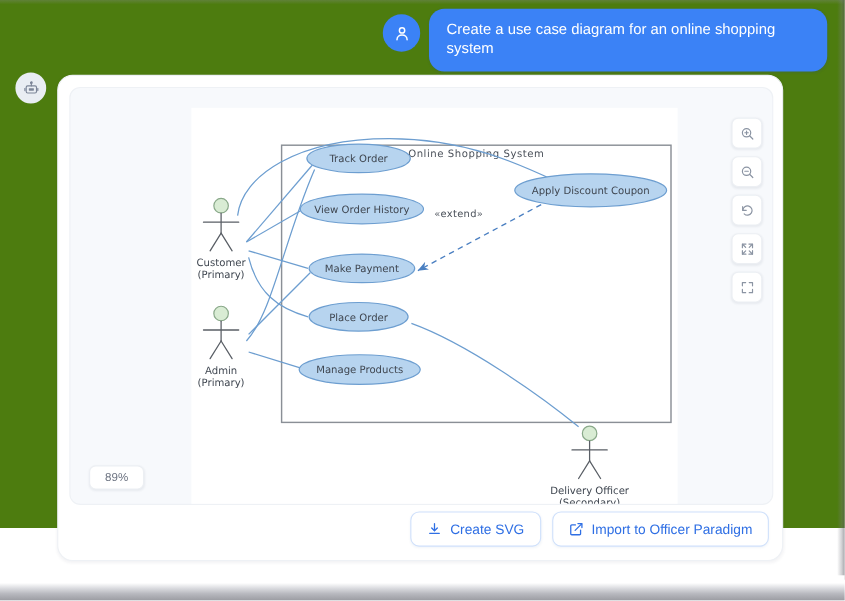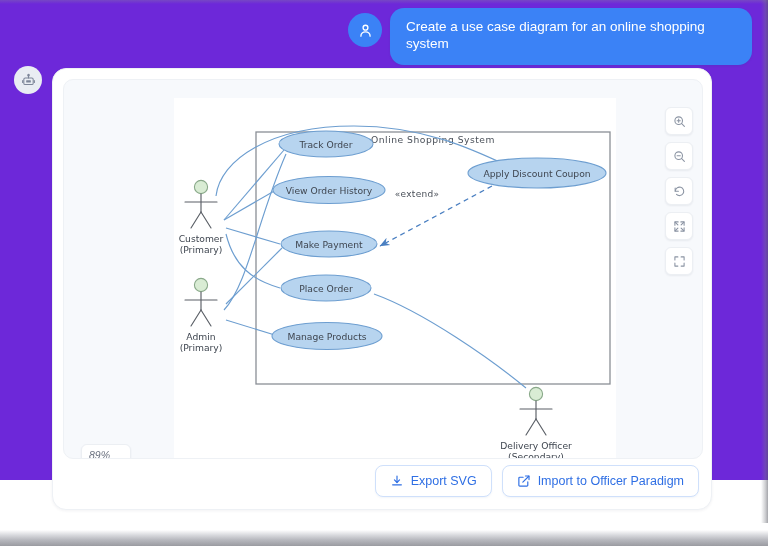--- a/index.html
+++ b/index.html
@@ -11,21 +11,21 @@
     height: 546px;
     overflow: hidden;
     background: #ffffff;
     font-family: "Liberation Sans", sans-serif;
   }
 
   #screen {
     position: relative;
     width: 768px;
     height: 480px;
-    background: #6d28d9;
+    background: #4d7c0f;
   }
 
   
   .frame-bevel {
     position: absolute;
     left: 0;
     top: 523px;
     width: 768px;
     height: 23px;
     background: linear-gradient(180deg, #ffffff 0%, #ffffff 30%, #d9dade 52%, #b9bac0 72%, #9a9ba1 100%);
@@ -157,31 +157,30 @@
     align-items: center;
     justify-content: center;
     box-shadow: 0 1px 2px rgba(30,40,70,0.07);
     cursor: pointer;
   }
 
   
   .zoom-badge {
     position: absolute;
     left: 17px;
-    top: 364px;
+    top: 343px;
     min-width: 34px;
     padding: 4px 7px;
     background: #ffffff;
     border: 1px solid #eceff3;
     border-radius: 6px;
     font-size: 10.5px;
     color: #6b7280;
-    text-align: left;
+    text-align: center;
     box-shadow: 0 1px 2px rgba(30,40,70,0.07);
-    font-style: italic;
   }
 
   
   .actions {
     position: absolute;
     right: 12px;
     bottom: 12px;
     display: flex;
     gap: 10px;
   }
@@ -404,21 +403,21 @@
     </div>
 
     <div class="actions">
 
       <div class="action-btn">
         <svg class="ico" width="14" height="14" viewBox="0 0 24 24" fill="none" stroke="#2f6fe4" stroke-width="2" stroke-linecap="round" stroke-linejoin="round">
           <path d="M12 3.5 V14.2"></path>
           <path d="M7.6 10.2 L12 14.6 L16.4 10.2"></path>
           <path d="M4.5 18.5 H19.5"></path>
         </svg>
-        <span>Export SVG</span>
+        <span>Create SVG</span>
       </div>
 
       <div class="action-btn">
         <svg class="ico" width="14" height="14" viewBox="0 0 24 24" fill="none" stroke="#2f6fe4" stroke-width="2" stroke-linecap="round" stroke-linejoin="round">
           <path d="M18.5 13.5 V19.2 A1.6 1.6 0 0 1 16.9 20.8 H4.8 A1.6 1.6 0 0 1 3.2 19.2 V7.1 A1.6 1.6 0 0 1 4.8 5.5 H10.5"></path>
           <path d="M14.4 3.4 H20.6 V9.6"></path>
           <path d="M10 14 L20.2 3.8"></path>
         </svg>
         <span>Import to Officer Paradigm</span>
       </div>

